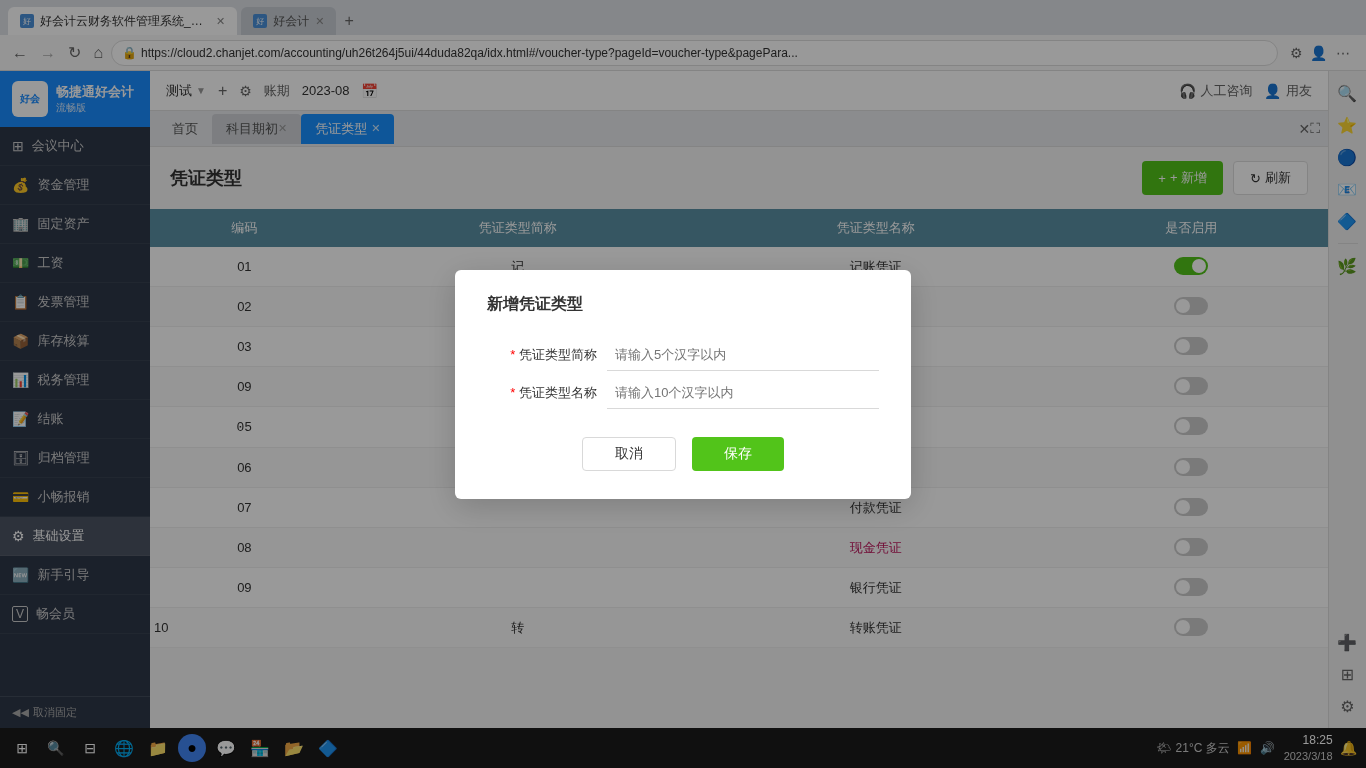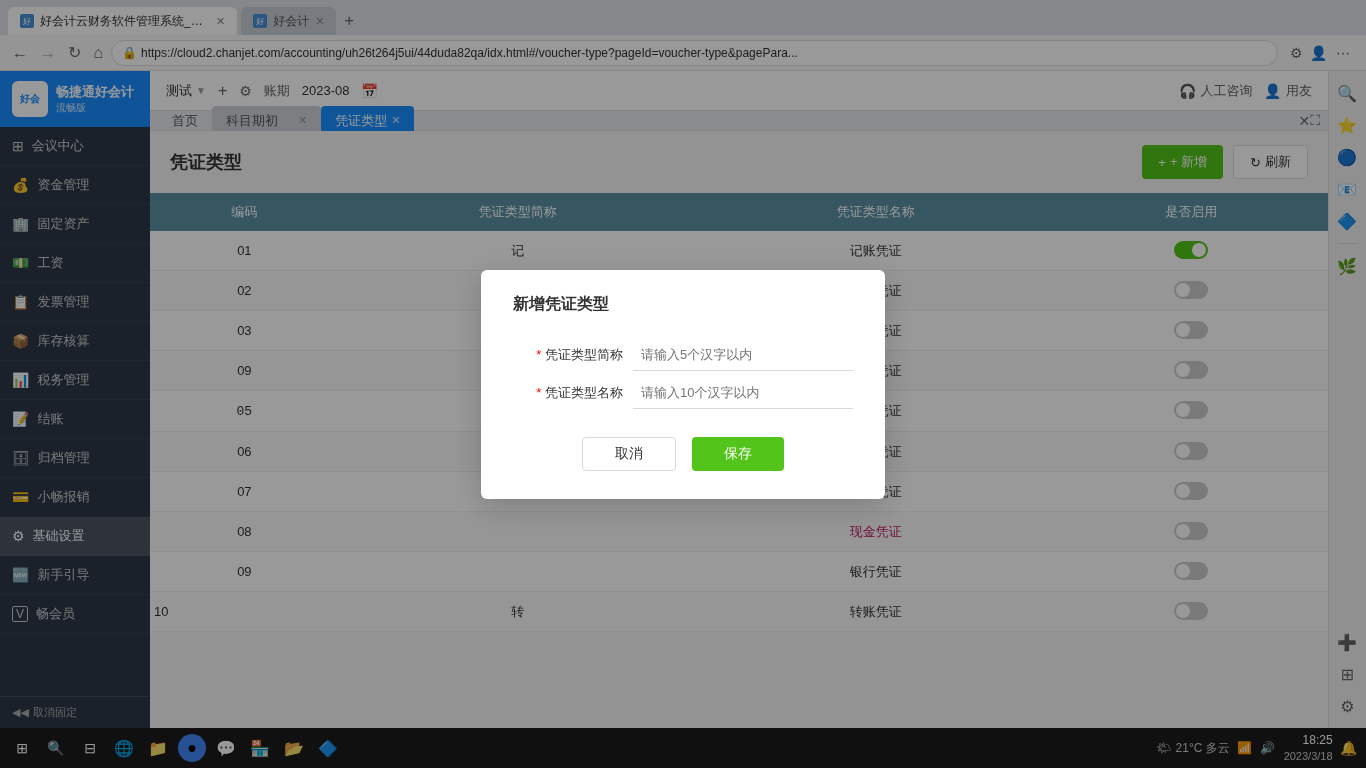--- a/index.html
+++ b/index.html
@@ -128,25 +128,25 @@
       <div style="display:flex; align-items:center; gap:4px; color:#666; font-size:13px; cursor:pointer;">
         <span style="font-size:14px;">🎧</span>
         <span>人工咨询</span>
       </div>
       <div style="display:flex; align-items:center; gap:4px; color:#666; font-size:13px; cursor:pointer;">
         <span style="font-size:14px;">👤</span>
         <span>用友</span>
       </div>
     </div>
 
-    <div style="background:#e8eaed; border-bottom:1px solid #ddd; display:flex; align-items:center; padding:0 8px; height:20px;">
+    <div style="background:#e8eaed; border-bottom:1px solid #ddd; display:flex; align-items:center; padding:0 8px; height:36px;">
       <div style="display:flex; align-items:center; gap:4px; padding:6px 14px; font-size:13px; cursor:pointer; color:#555; border-radius:4px 4px 0 0;">
         <span>首页</span>
       </div>
-      <div style="display:flex; align-items:center; gap:20px; padding:6px 14px; font-size:13px; cursor:pointer; color:#555; border-radius:4px 4px 0 0; background:#d0d3d8;">
+      <div style="display:flex; align-items:center; gap:0; padding:6px 14px; font-size:13px; cursor:pointer; color:#555; border-radius:4px 4px 0 0; background:#d0d3d8;">
         <span>科目期初</span>
         <span style="font-size:11px; color:#999; cursor:pointer;">✕</span>
       </div>
       <div style="display:flex; align-items:center; gap:4px; padding:6px 14px; font-size:13px; cursor:pointer; color:#fff; border-radius:4px 4px 0 0; background:#1890ff;">
         <span>凭证类型</span>
         <span style="font-size:11px; color:rgba(255,255,255,0.8); cursor:pointer;">✕</span>
       </div>
       <div style="flex:1;"></div>
       <button style="background:none; border:none; cursor:pointer; font-size:14px; color:#666;">✕</button>
       <button style="background:none; border:none; cursor:pointer; font-size:14px; color:#666;">⛶</button>
@@ -271,21 +271,21 @@
     <div style="width:20px; height:1px; background:#ddd; margin:4px 0;"></div>
     <div style="width:28px; height:28px; display:flex; align-items:center; justify-content:center; cursor:pointer; color:#4caf50; font-size:16px; border-radius:4px;">🌿</div>
     <div style="flex:1;"></div>
     <div style="width:28px; height:28px; display:flex; align-items:center; justify-content:center; cursor:pointer; color:#666; font-size:16px; border-radius:4px;">➕</div>
     <div style="width:28px; height:28px; display:flex; align-items:center; justify-content:center; cursor:pointer; color:#666; font-size:16px; border-radius:4px;">⊞</div>
     <div style="width:28px; height:28px; display:flex; align-items:center; justify-content:center; cursor:pointer; color:#666; font-size:16px; border-radius:4px;">⚙</div>
   </div>
 </div>
 
 <div class="overlay">
-  <div style="background:#fff; border-radius:6px; padding:24px 32px 28px; width:404px; box-shadow:0 8px 32px rgba(0,0,0,0.18);">
+  <div style="background:#fff; border-radius:6px; padding:24px 32px 28px; width:456px; box-shadow:0 8px 32px rgba(0,0,0,0.18);">
     <div style="font-size:16px; font-weight:bold; color:#333; margin-bottom:24px;">新增凭证类型</div>
 
     <div style="display:flex; align-items:center; margin-bottom:6px;">
       <label style="width:120px; font-size:13px; color:#333; text-align:right; padding-right:10px;">
         <span style="color:red;">*</span>
         <span>凭证类型简称</span>
       </label>
       <input type="text" style="flex: 1 1 0%; height: 32px; border-top: none; border-right: none; border-left: none; border-image: initial; border-bottom: 1px solid rgb(217, 217, 217); padding: 0px 8px; font-size: 13px; color: rgb(153, 153, 153); outline: none; background: transparent;" placeholder="请输入5个汉字以内">
     </div>
 

